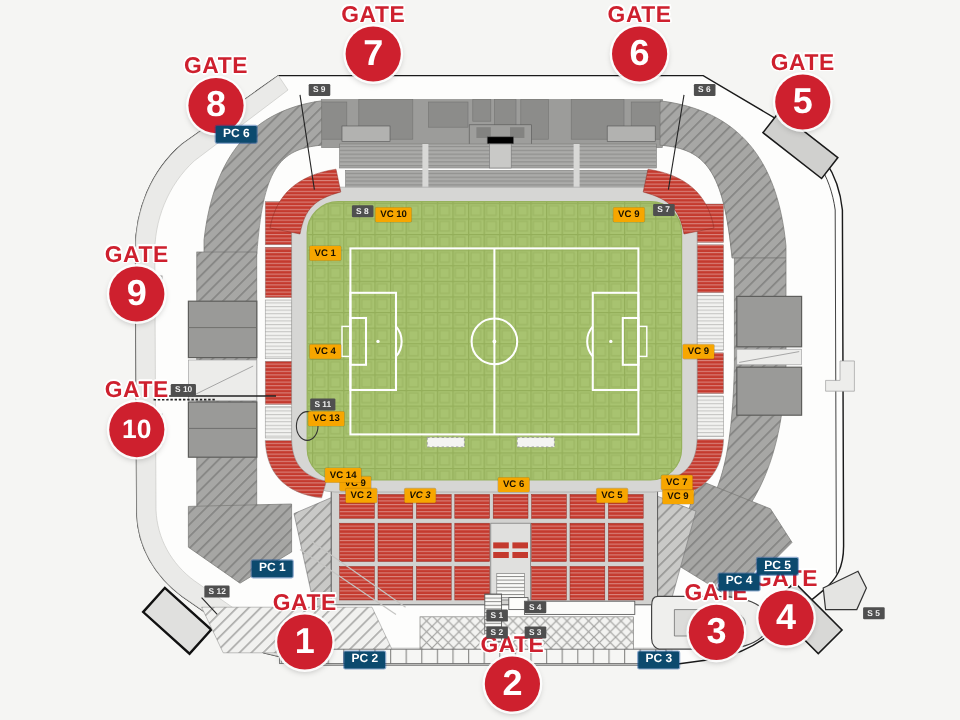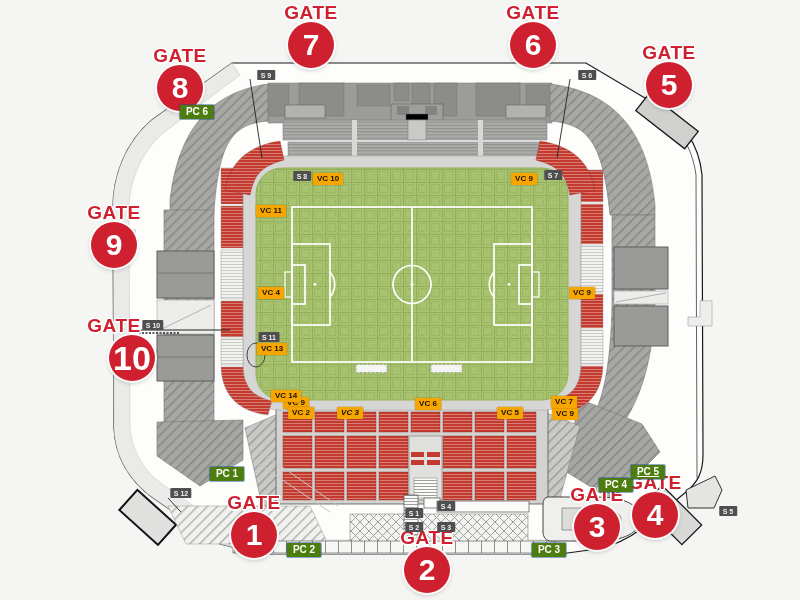--- a/index.html
+++ b/index.html
@@ -4,21 +4,21 @@
 <style>
   html,body{margin:0;padding:0;background:#ffffff;}
   #stage{position:relative;width:800px;height:600px;overflow:hidden;
          font-family:"Liberation Sans",sans-serif;background:#f6f6f4;}
   #stage svg{position:absolute;left:0;top:0;}
   .overlay{position:absolute;left:0;top:0;width:800px;height:600px;margin-left:16px;}
   .lbl{position:absolute;transform:translate(-50%,-50%);white-space:nowrap;
        font-weight:bold;line-height:1;border-radius:1px;}
   .lbl.vc{background:#f7a600;color:#181000;font-size:8px;padding:2px 4px;
           box-shadow:0 0 0 .5px rgba(120,80,0,.35);}
-  .lbl.pc{background:#4d7c0f;color:#ffffff;font-size:10px;padding:2px 6px;
+  .lbl.pc{background:#0c4a6e;color:#ffffff;font-size:10px;padding:2px 6px;
           box-shadow:0 0 0 1px rgba(10,70,150,.45);}
   .lbl.s{background:#4f4f4f;color:#f0f0f0;font-size:7px;padding:1.5px 3.5px;}
   .gate-word{position:absolute;transform:translate(-50%,-50%);
        font-size:19px;font-weight:bold;letter-spacing:.5px;color:#ce202e;
        text-shadow:-1px -1px 0 #fff,1px -1px 0 #fff,-1px 1px 0 #fff,1px 1px 0 #fff,
                    0 -1.5px 0 #fff,0 1.5px 0 #fff,-1.5px 0 0 #fff,1.5px 0 0 #fff;}
   .gate-circle{position:absolute;transform:translate(-50%,-50%);
        width:46px;height:46px;border-radius:50%;background:#ce202e;color:#fff;
        display:flex;align-items:center;justify-content:center;
        font-size:30px;font-weight:bold;
@@ -284,21 +284,21 @@
     <div class="gate-circle" style="left: 164px; top: 88px;">8</div>
   </div>
 
   <div>
     <div class="gate-word" style="left: 98px; top: 213px;">GATE</div>
     <div class="gate-circle" style="left: 98px; top: 245px;">9</div>
   </div>
 
   <div>
     <div class="gate-word" style="left: 98px; top: 326px;">GATE</div>
-    <div class="gate-circle" style="left: 116px; top: 358px; font-size: 34px;">10</div>
+    <div class="gate-circle" style="left: 98px; top: 358px; font-size: 22px;">10</div>
   </div>
 
   <div>
     <div class="gate-word" style="left: 238px; top: 503px;">GATE</div>
     <div class="gate-circle" style="left: 238px; top: 535px;">1</div>
   </div>
 
   <div>
     <div class="gate-word" style="left: 411px; top: 538px;">GATE</div>
     <div class="gate-circle" style="left: 411px; top: 570px;">2</div>
@@ -327,21 +327,21 @@
   <div class="lbl vc" style="left: 549px; top: 414px;">VC 9</div>
 
   <div class="lbl vc" style="left: 548px; top: 402px; text-align: center;">VC 7</div>
 
   <div class="lbl vc" style="left: 566px; top: 293px;">VC 9</div>
 
   <div class="lbl vc" style="left: 508px; top: 179px;">VC 9</div>
 
   <div class="lbl vc" style="left: 312px; top: 179px;">VC 10</div>
 
-  <div class="lbl vc" style="left: 255px; top: 211px;">VC 11</div>
+  <div class="lbl vc" style="left: 255px; top: 211px;">VC 1</div>
 
   <div class="lbl vc" style="left: 255px; top: 293px;">VC 4</div>
 
   <div class="lbl vc" style="left: 256px; top: 349px;">VC 13</div>
 
   <div class="lbl vc" style="left: 270px; top: 396px;">VC 14</div>
 
   <div class="lbl pc" style="left: 211px; top: 474px;">PC 1</div>
 
   <div class="lbl pc" style="left: 288px; top: 550px;">PC 2</div>

